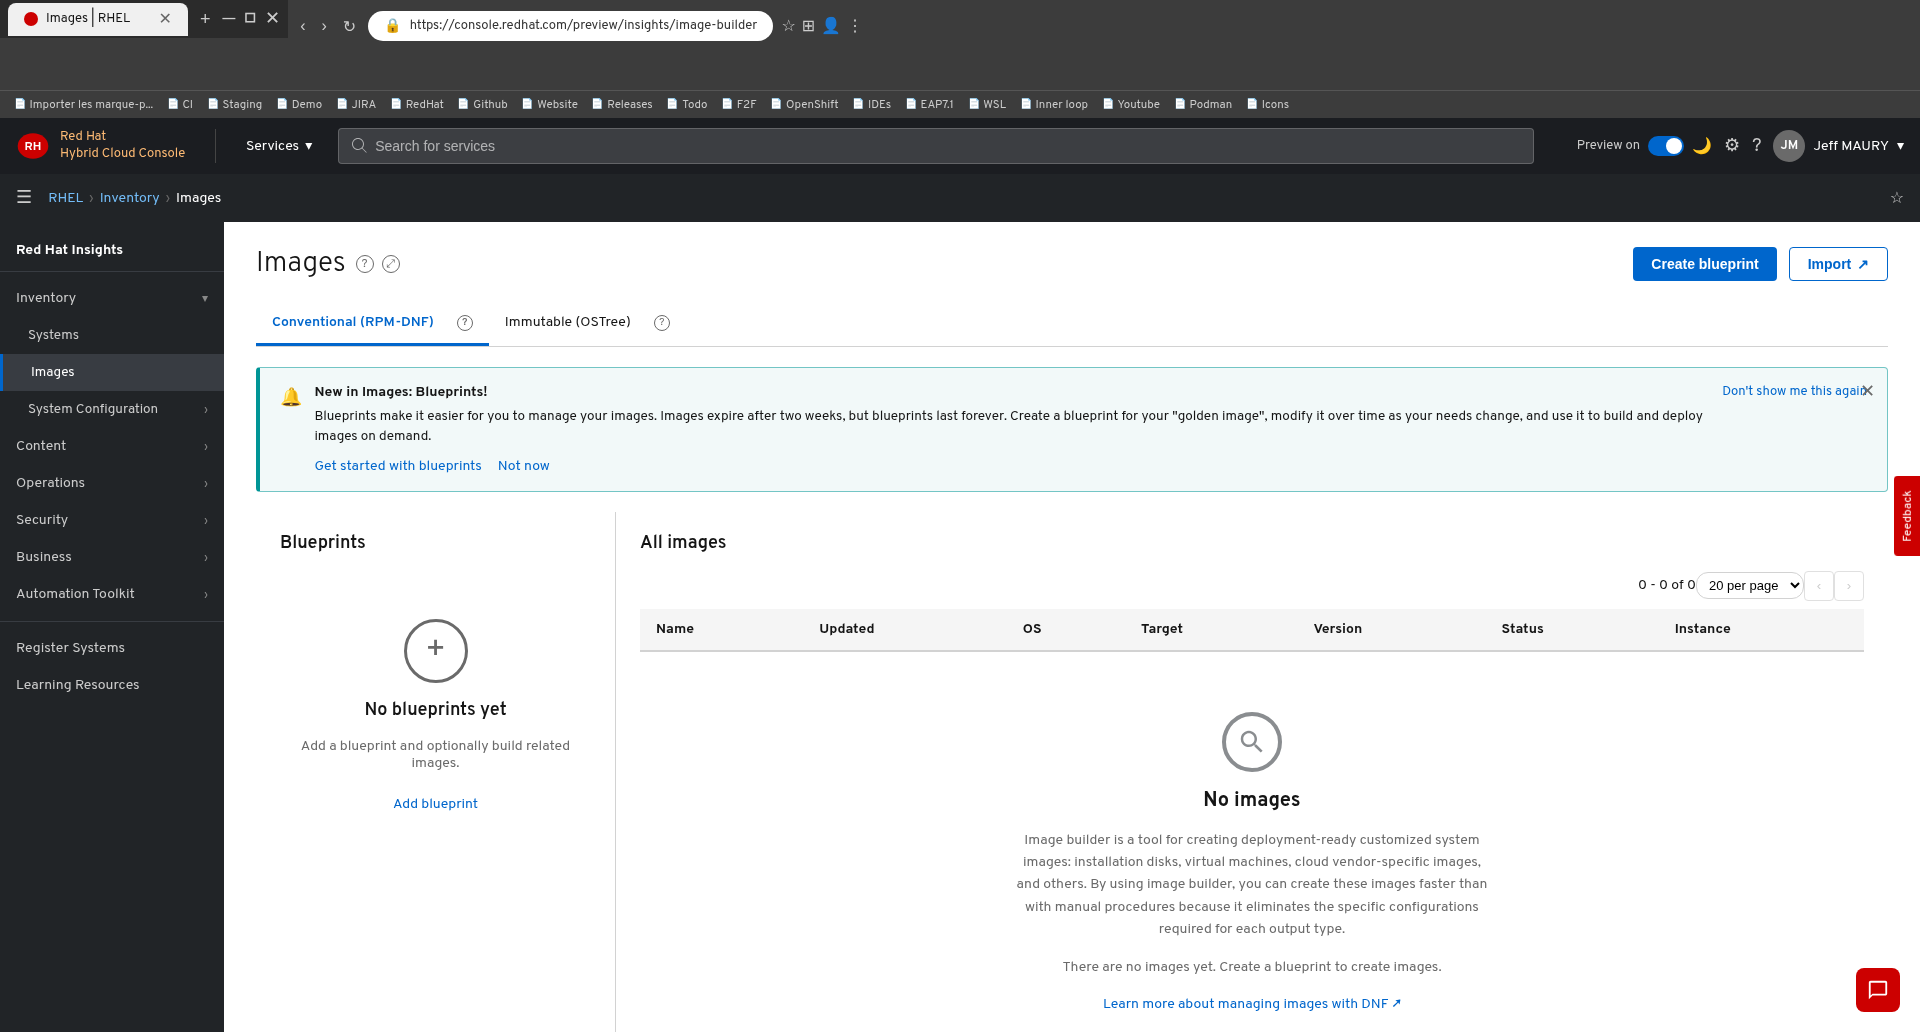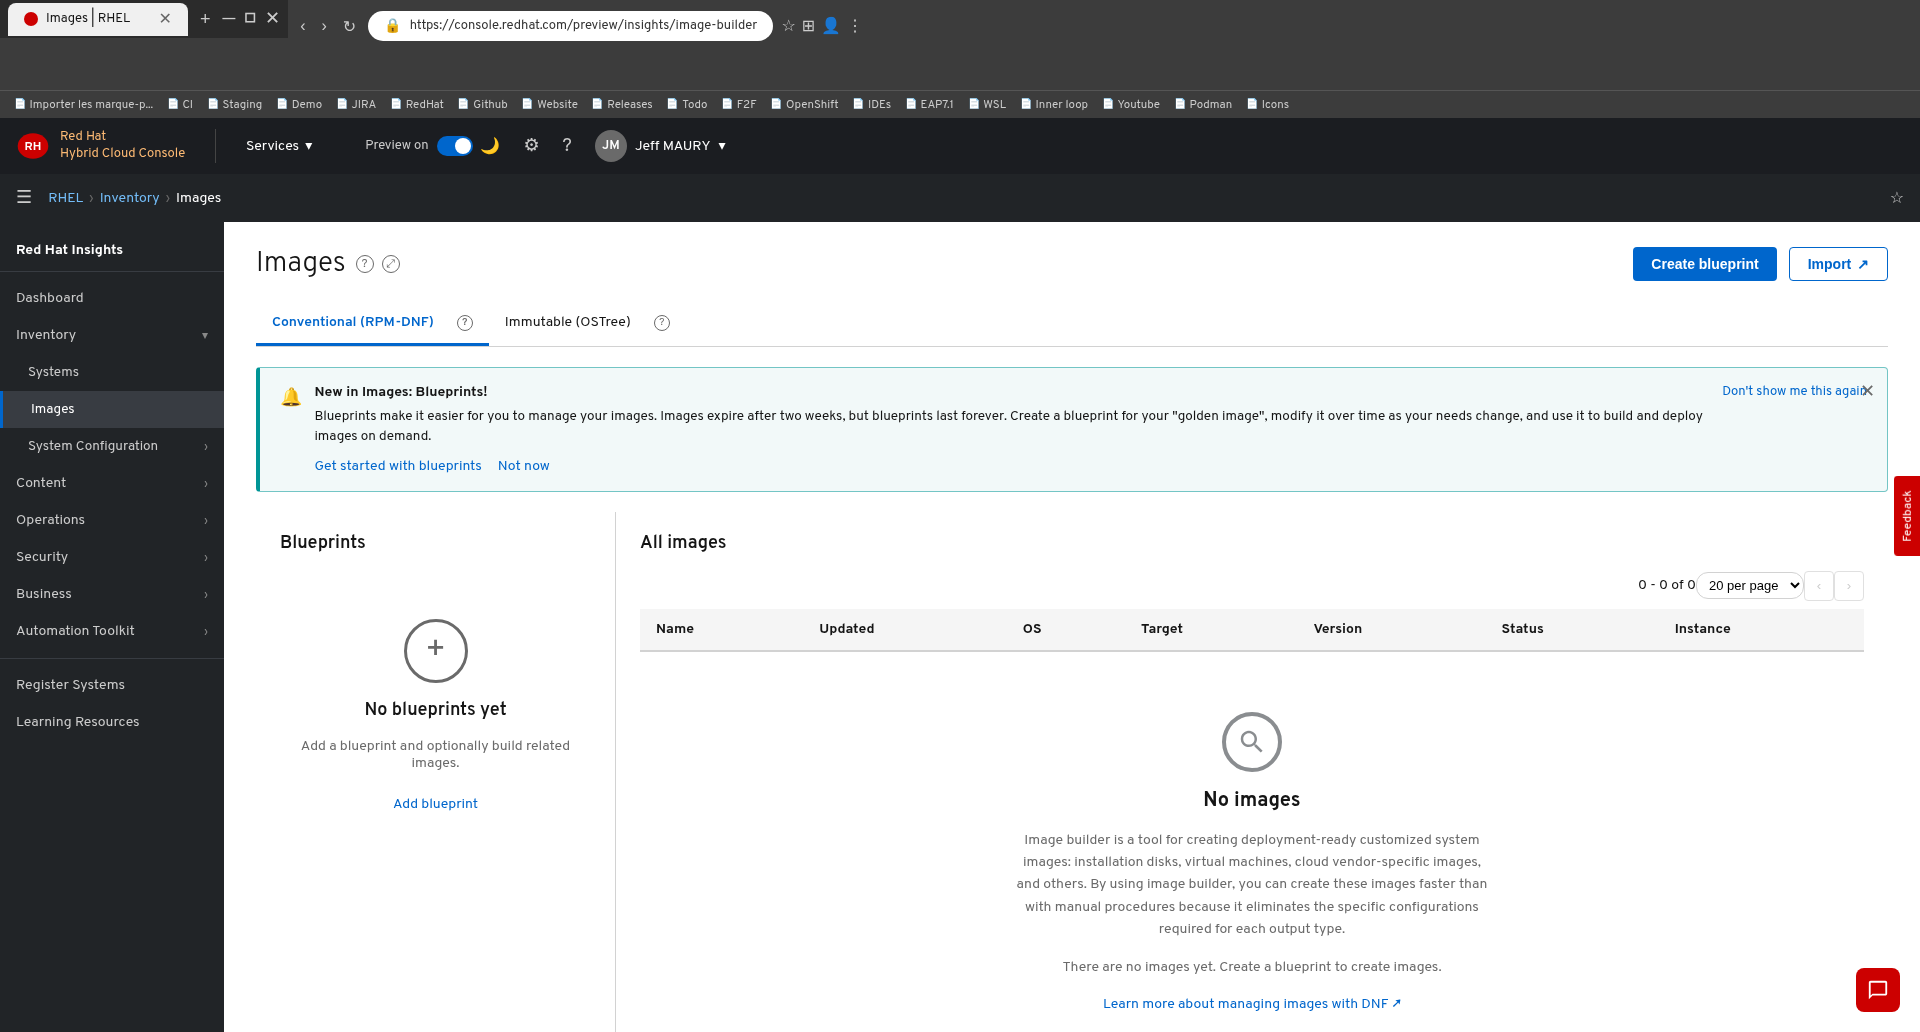--- a/index.html
+++ b/index.html
@@ -26,21 +26,21 @@
 
     
     .top-nav { background: #1b1d21; height: 56px; display: flex; align-items: center; padding: 0 16px; gap: 16px; }
     .logo-area { display: flex; align-items: center; gap: 10px; min-width: 200px; border-right: 1px solid #444; padding-right: 16px; margin-right: 4px; }
     .red-hat-logo { width: 34px; height: 34px; }
     .logo-text { color: #fdba74; font-size: 13px; line-height: 1.3; }
     .services-btn { color: #fff; font-size: 14px; display: flex; align-items: center; gap: 6px; cursor: pointer; padding: 6px 10px; border-radius: 4px; }
     .search-bar { flex: 1; background: rgba(255,255,255,0.15); border-radius: 4px; display: flex; align-items: center; padding: 0 12px; gap: 8px; height: 36px; border: 1px solid rgba(255,255,255,0.2); }
     .search-bar input { background: none; border: none; outline: none; color: #fff; font-size: 14px; flex: 1; }
     .search-bar input::placeholder { color: rgba(255,255,255,0.6); }
-    .nav-right { display: flex; align-items: center; gap: 23px; margin-left: 27px; }
+    .nav-right { display: flex; align-items: center; gap: 12px; margin-left: 27px; }
     .nav-preview { display: flex; align-items: center; gap: 8px; color: #ccc; font-size: 13px; }
     .toggle-switch { width: 36px; height: 20px; background: #06c; border-radius: 10px; position: relative; cursor: pointer; }
     .toggle-switch::after { content: ''; position: absolute; width: 16px; height: 16px; background: #fff; border-radius: 50%; top: 2px; right: 2px; }
     .nav-icon { color: #ccc; font-size: 18px; cursor: pointer; }
     .user-area { display: flex; align-items: center; gap: 8px; color: #fff; cursor: pointer; }
     .user-avatar { width: 32px; height: 32px; border-radius: 50%; background: #6a6a6a; display: flex; align-items: center; justify-content: center; color: #fff; font-size: 13px; font-weight: 600; }
 
     
     .breadcrumb-bar { background: #212427; height: 48px; display: flex; align-items: center; padding: 0 16px; gap: 8px; }
     .hamburger-icon { color: #ccc; font-size: 18px; cursor: pointer; margin-right: 8px; }
@@ -254,20 +254,26 @@
     </svg>
     <div class="logo-text">
       <div>Red Hat</div>
       <div>Hybrid Cloud Console</div>
     </div>
   </div>
   <div class="services-btn">
     <span>Services</span>
     <span>▾</span>
   </div>
+  <div class="search-bar">
+    <svg width="16" height="16" viewBox="0 0 16 16" fill="rgba(255,255,255,0.6)">
+      <path d="M15.7 14.3l-4.2-4.2c.9-1.1 1.5-2.6 1.5-4.1C13 2.7 10.3 0 7 0S1 2.7 1 6s2.7 6 6 6c1.5 0 2.9-.5 4-1.4l4.2 4.2.5-.5zM2 6c0-2.8 2.2-5 5-5s5 2.2 5 5-2.2 5-5 5-5-2.2-5-5z"></path>
+    </svg>
+    <input type="text" placeholder="Search for services" style="">
+  </div>
   <div class="nav-right">
     <div class="nav-preview">
       <span>Preview on</span>
       <div class="toggle-switch"></div>
       <span style="font-size:16px;">🌙</span>
     </div>
     <span class="nav-icon">⚙</span>
     <span class="nav-icon">?</span>
     <div class="user-area">
       <div class="user-avatar">JM</div>
@@ -290,23 +296,20 @@
     <span class="breadcrumb-icon">☆</span>
   </div>
 </div>
 
 <div class="main-layout">
 
   <aside class="sidebar">
     <div class="sidebar-section-title">Red Hat Insights</div>
     <div class="sidebar-divider"></div>
 
-    <div class="sidebar-item">
-      <span>Dashboard</span>
-    </div>
 
     <div class="sidebar-item">
       <span>Inventory</span>
       <span class="sidebar-chevron">▾</span>
     </div>
 
     <div class="sidebar-item sub">
       <span>Systems</span>
     </div>
     <div class="sidebar-item sub active">

